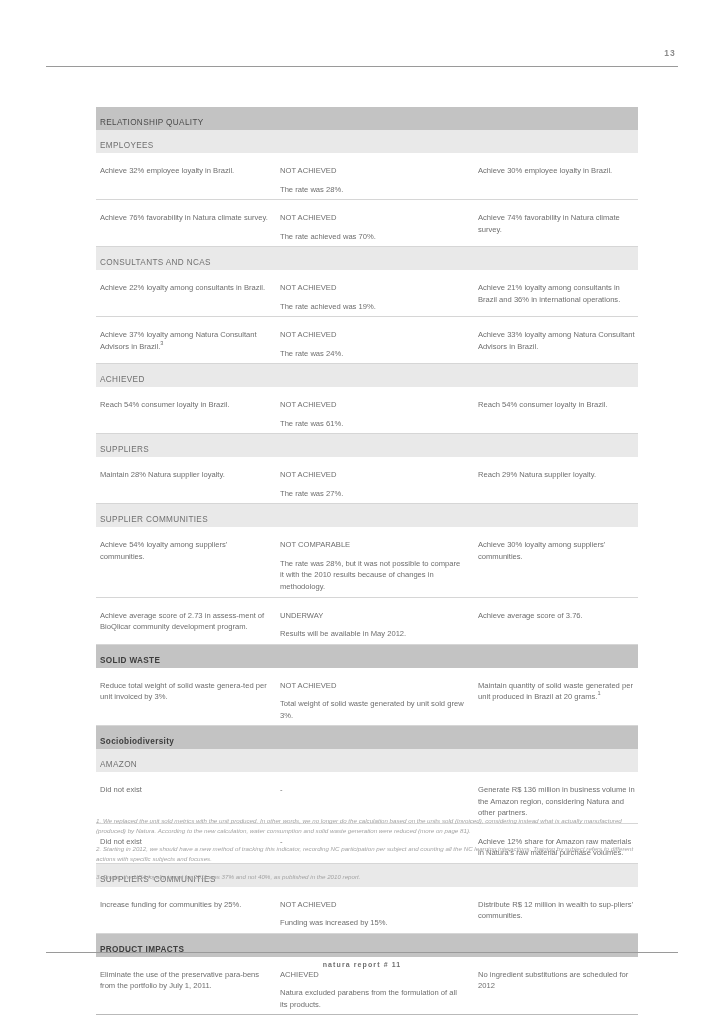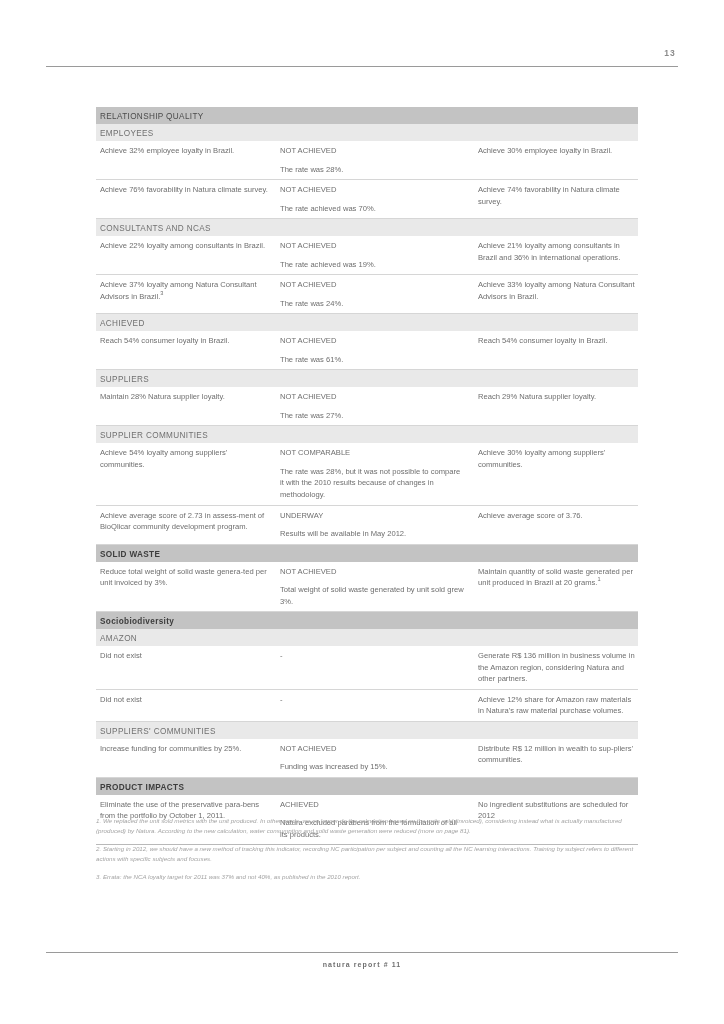--- a/index.html
+++ b/index.html
@@ -56,21 +56,21 @@
     left: 96px;
     top: 107px;
     width: 542px;
   }
 
   .band-major,
   .band-minor {
     display: block;
     width: 100%;
     box-sizing: border-box;
-    padding: 5px 4px 3px 4px;
+    padding: 11px 4px 3px 4px;
   }
   .band-major {
     background: #c3c3c3;
     color: #4b4b4b;
     font-size: 8.2px;
     letter-spacing: 0.35px;
   }
   .band-major.bold {
     font-weight: bold;
     color: #3d3d3d;
@@ -80,21 +80,21 @@
     color: #707070;
     font-size: 8.2px;
     letter-spacing: 0.35px;
   }
 
   .data-row {
     display: flex;
     width: 100%;
     box-sizing: border-box;
     border-bottom: 1px solid #d6d6d6;
-    padding: 4px 0 4px 0;
+    padding: 12px 0 4px 0;
   }
   .data-row.no-border {
     border-bottom: none;
   }
 
   .col {
     box-sizing: border-box;
     padding: 0 8px 0 4px;
     font-size: 7.6px;
     line-height: 1.52;
@@ -280,21 +280,21 @@
         <div class="data-row">
           <div class="col col-1"><span>Increase funding for communities by 25%.</span></div>
           <div class="col col-2">
             <span class="status">NOT ACHIEVED</span>
             <span class="detail">Funding was increased by 15%.</span>
           </div>
           <div class="col col-3"><span>Distribute R$ 12 million in wealth to sup-pliers' communities.</span></div>
         </div>
         <div class="band-major bold">PRODUCT IMPACTS</div>
         <div class="data-row no-border">
-          <div class="col col-1"><span>Eliminate the use of the preservative para-bens from the portfolio by October 1, 2011.</span></div>
+          <div class="col col-1"><span>Eliminate the use of the preservative para-bens from the portfolio by July 1, 2011.</span></div>
           <div class="col col-2">
             <span class="status">ACHIEVED</span>
             <span class="detail">Natura excluded parabens from the formulation of all its products.</span>
           </div>
           <div class="col col-3"><span>No ingredient substitutions are scheduled for 2012</span></div>
         </div>
       </div>
     <div class="table-bottom-rule"></div>
   </div>
 

